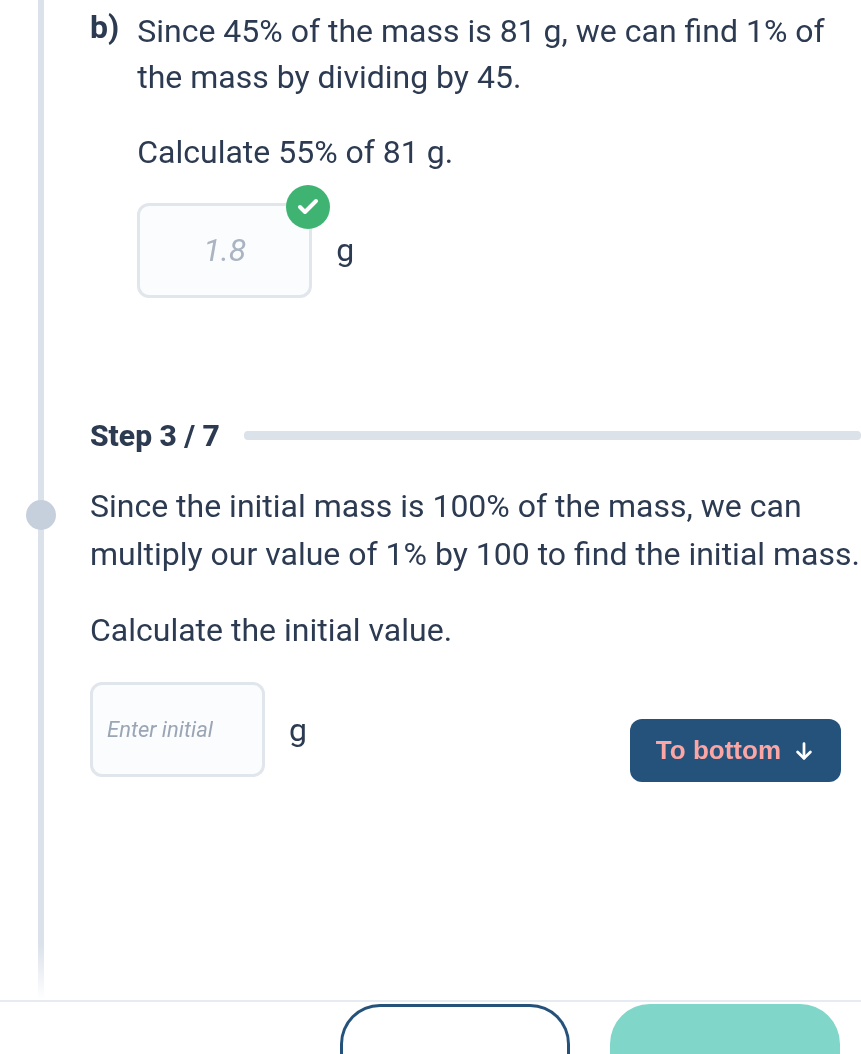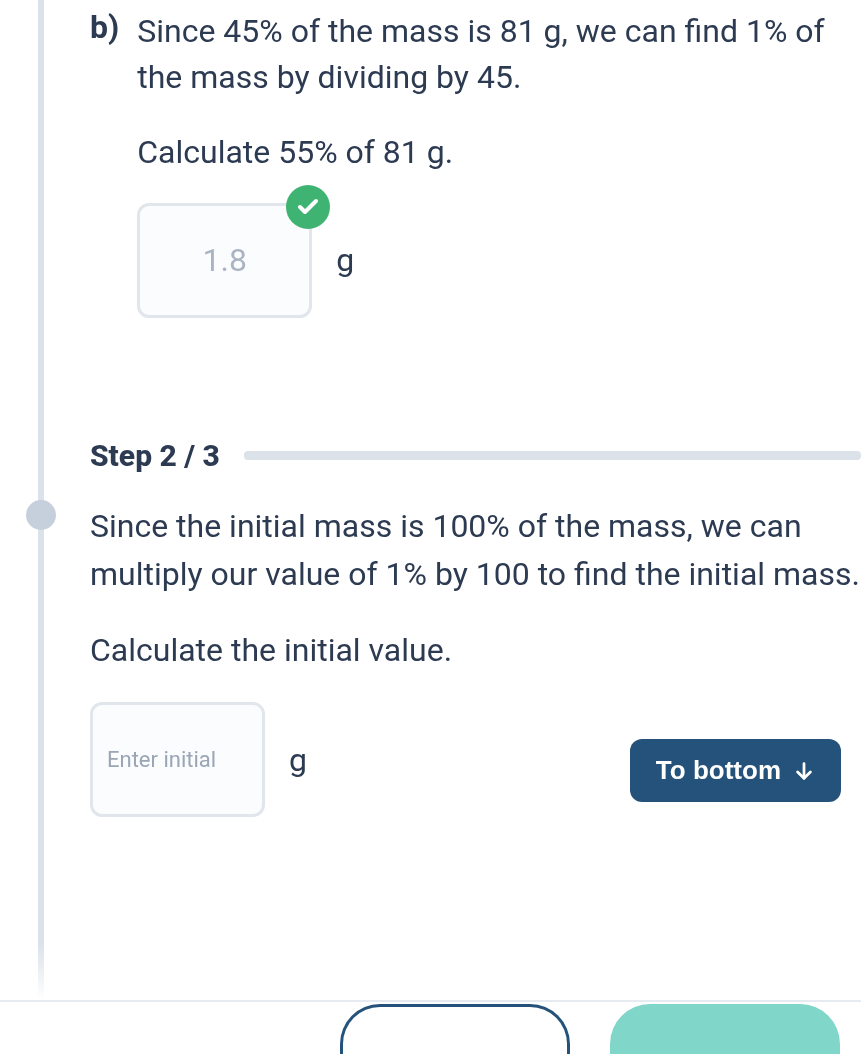--- a/index.html
+++ b/index.html
@@ -55,29 +55,30 @@
     display: flex;
     align-items: center;
     gap: 16px;
     margin-top: 10px;
   }
   .answer-box-wrap {
     position: relative;
   }
   .answer-box {
     width: 175px;
-    height: 115px;
+    height: 95px;
     border: 3px solid #e1e6ec;
     border-radius: 12px;
     background: #fbfcfd;
     display: flex;
     align-items: center;
     justify-content: center;
     font-size: 32px;
     color: #aab4c2;
+    font-style: italic;
   }
   .answer-box.placeholder {
     font-size: 22px;
     color: #9aa5b5;
     justify-content: flex-start;
     padding-left: 14px;
   }
   .check-badge {
     position: absolute;
     top: -18px;
@@ -121,21 +122,21 @@
     line-height: 1.5;
     color: #2d3b52;
     padding-right: 0;
   }
   .step-body p { margin-bottom: 28px; }
   .to-bottom-btn {
     position: absolute;
     right: 20px;
     bottom: 0;
     background: #25527a;
-    color: #ffffff;
+    color: #fca5a5;
     border: none;
     border-radius: 12px;
     padding: 16px 26px;
     font-size: 26px;
     font-weight: 700;
     display: flex;
     align-items: center;
     gap: 12px;
     cursor: pointer;
   }
@@ -207,21 +208,21 @@
               <polyline points="4 12 9 17 20 6"></polyline>
             </svg>
           </div>
         </div>
         <span class="unit">g</span>
       </div>
     </div>
   </div>
 
   <div class="step-header">
-    <div class="step-label">Step 2 / 3</div>
+    <div class="step-label">Step 3 / 7</div>
     <div class="step-line"></div>
   </div>
 
   <div class="step-body">
     <p>Since the initial mass is 100% of the mass, we can multiply our value of 1% by 100 to find the initial mass.</p>
     <p>Calculate the initial value.</p>
     <div class="bottom-row">
       <div class="answer-row">
         <div class="answer-box-wrap">
           <div class="answer-box placeholder">Enter initial</div>

